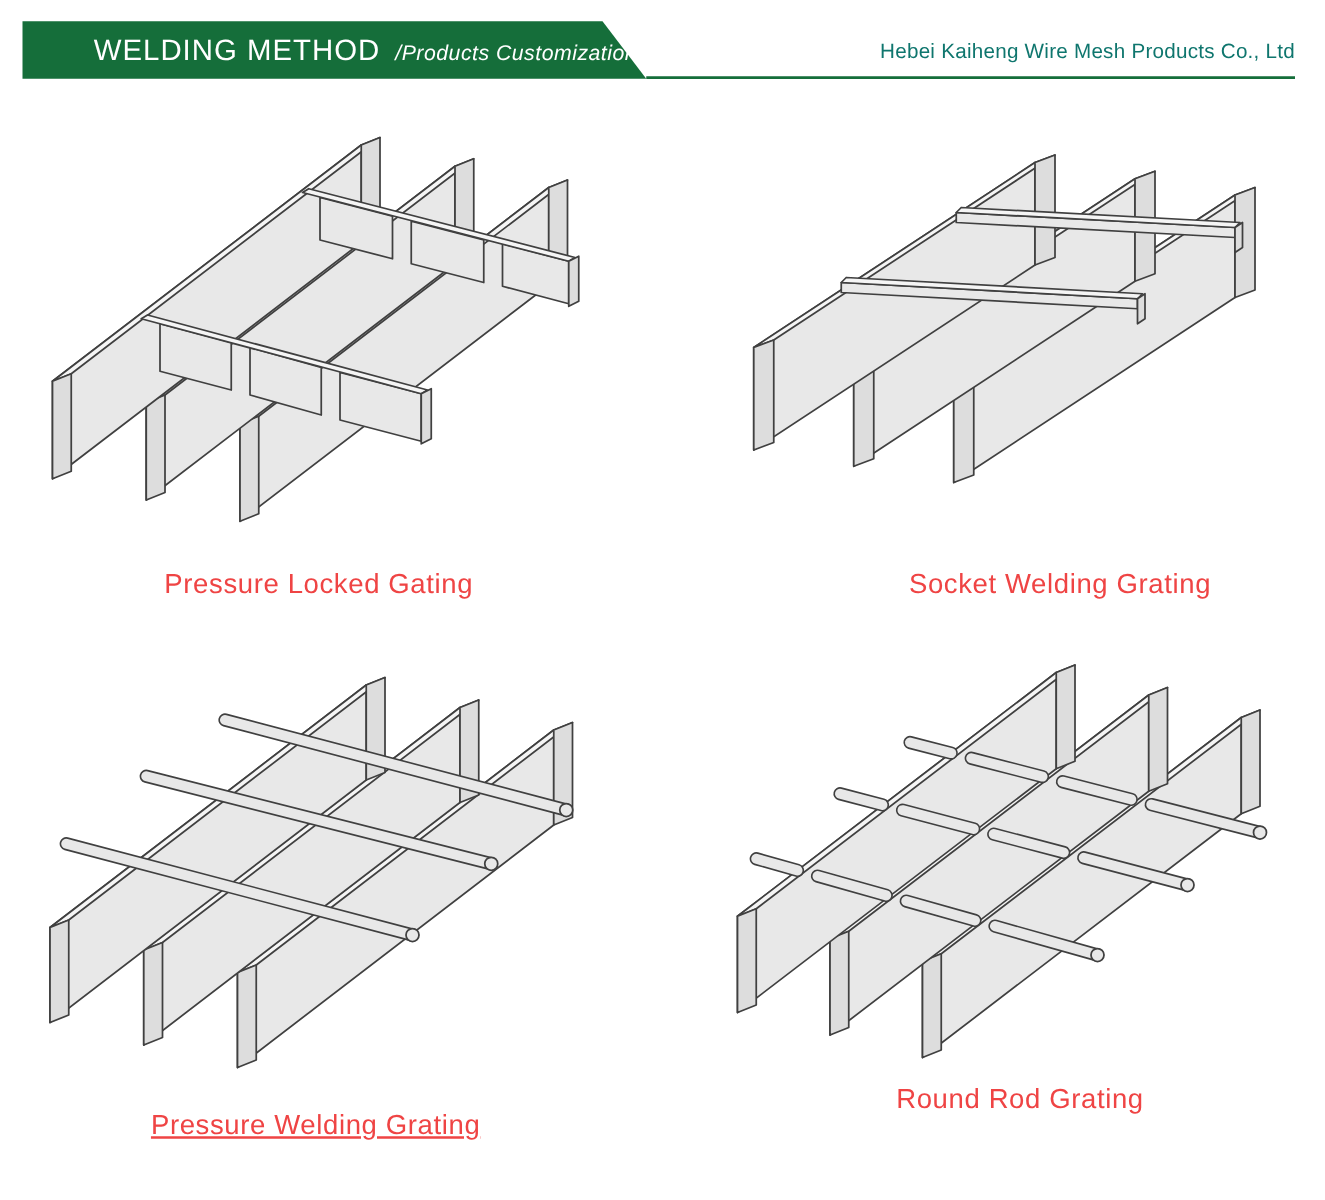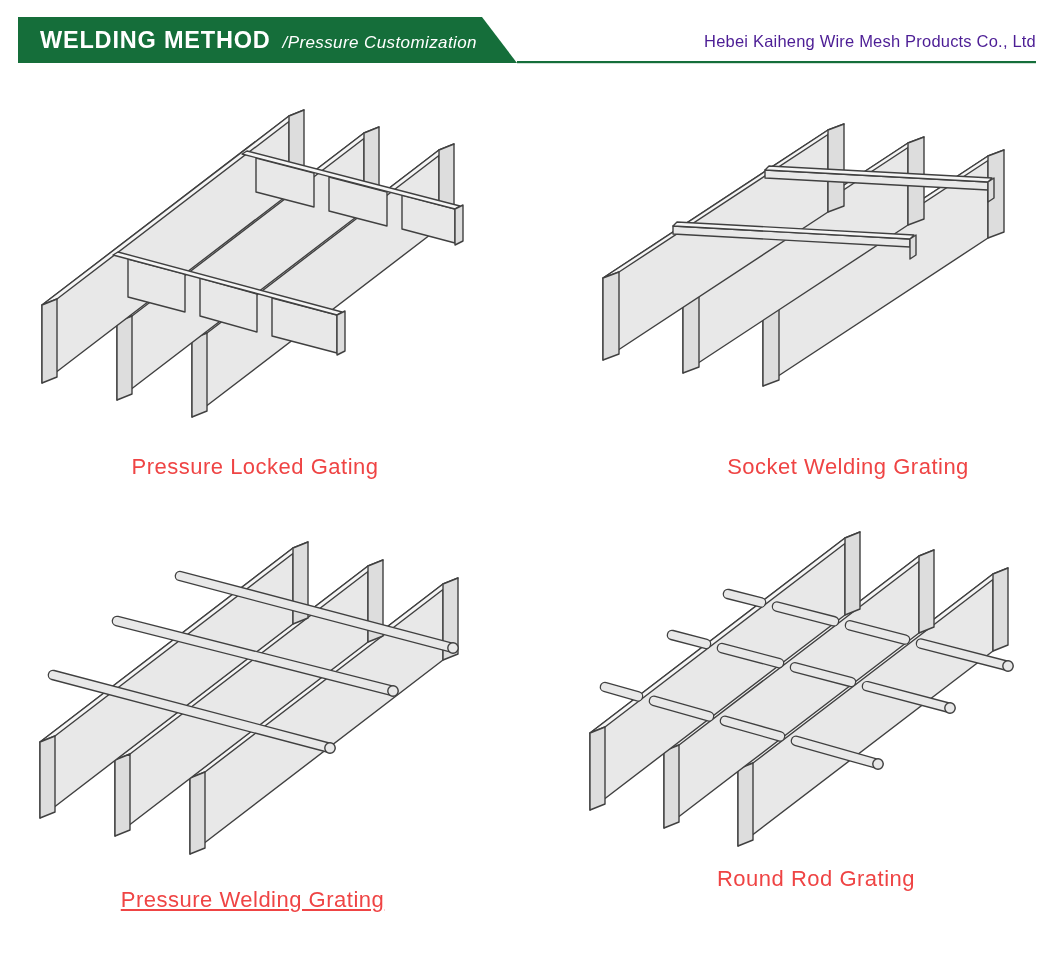--- a/index.html
+++ b/index.html
@@ -7,27 +7,27 @@
     position:relative;width:1060px;height:960px;background:#ffffff;overflow:hidden;
     font-family:"Liberation Sans", sans-serif;
   }
   
   .banner-svg{position:absolute;left:0;top:0;width:1060px;height:70px;display:block;}
   .banner-text{
     position:absolute;left:40px;top:17px;height:46px;
     display:flex;align-items:baseline;color:#ffffff;white-space:nowrap;
   }
   .banner-title{
-    font-size:23.5px;font-weight:bold;letter-spacing:0.8px;line-height:46px;
+    font-size:23.5px;font-weight:normal;letter-spacing:0.8px;line-height:46px;margin-left:35px;
   }
   .banner-subtitle{
     font-size:17px;font-style:italic;font-weight:500;margin-left:12px;letter-spacing:0.4px;
   }
   .company{
-    position:absolute;right:24px;top:32px;font-size:16.5px;color:#4c1d95;
+    position:absolute;right:24px;top:32px;font-size:16.5px;color:#0f766e;
     letter-spacing:0.2px;white-space:nowrap;
   }
   
   .panel{position:absolute;margin:0;padding:0;}
   .panel svg{display:block;width:100%;height:100%;}
   .p1{left:20px;top:100px;width:510px;height:350px;}
   .p2{left:560px;top:100px;width:500px;height:350px;}
   .p3{left:20px;top:518px;width:510px;height:360px;}
   .p4{left:560px;top:518px;width:500px;height:360px;}
   .caption{
@@ -44,21 +44,21 @@
 
 <div class="canvas">
 
   <svg class="banner-svg" viewBox="0 0 1060 70" aria-hidden="true">
     <polygon points="18,17 482,17 517,63 18,63" fill="#156e3a"></polygon>
     <rect x="517" y="61" width="519" height="2.2" fill="#156e3a"></rect>
   </svg>
 
   <div class="banner-text">
     <span class="banner-title">WELDING METHOD</span>
-    <span class="banner-subtitle">/Pressure Customization</span>
+    <span class="banner-subtitle">/Products Customization</span>
   </div>
 
   <div class="company">Hebei Kaiheng Wire Mesh Products Co., Ltd</div>
 
   <figure class="panel p1">
     <svg viewBox="0 0 510 350">
         <g stroke="#404040" stroke-width="1.4" stroke-linejoin="round" fill="none">
           <polygon points="172.0,317.0 172.0,239.0 419.0,50.0 419.0,128.0" fill="#e8e8e8"></polygon>
           <polygon points="172.0,239.0 187.0,233.0 434.0,44.0 419.0,50.0" fill="#f5f5f5"></polygon>
           <polygon points="172.0,317.0 187.0,311.0 187.0,233.0 172.0,239.0" fill="#dddddd"></polygon>

